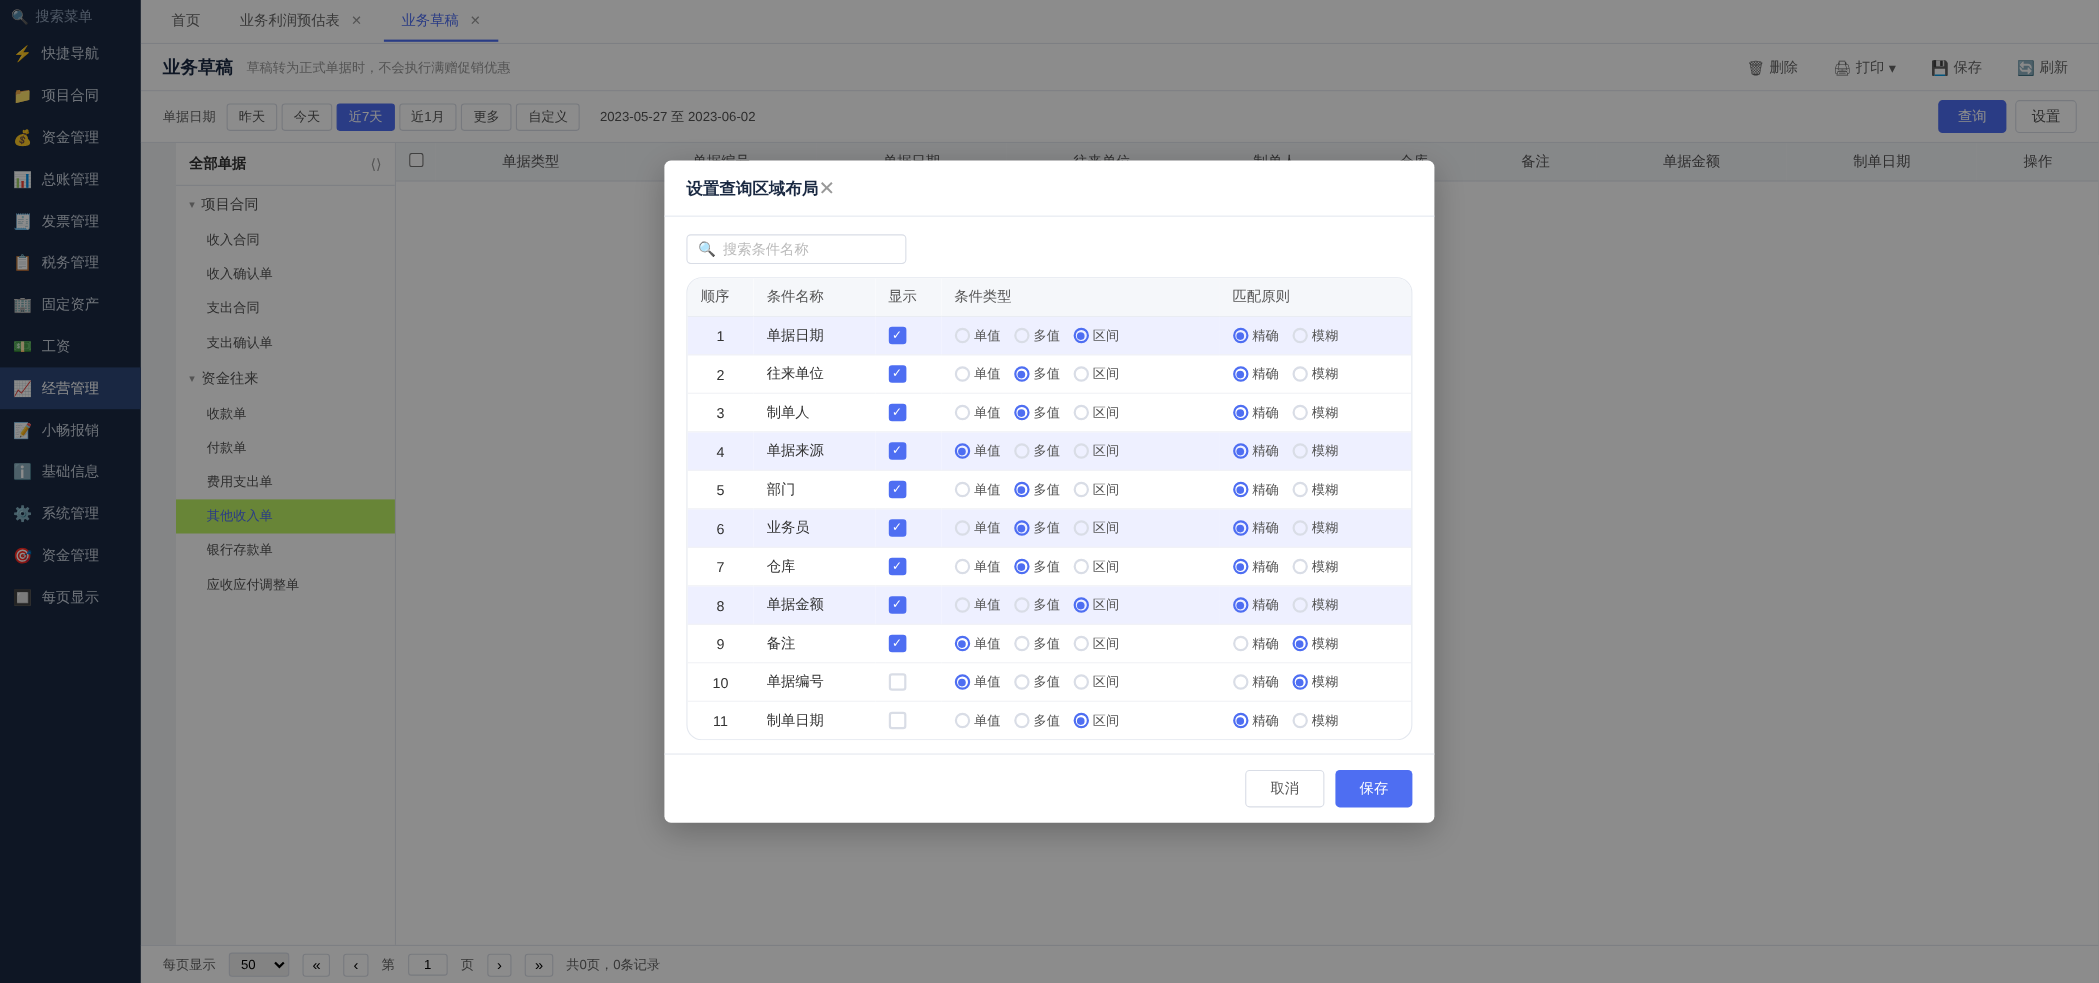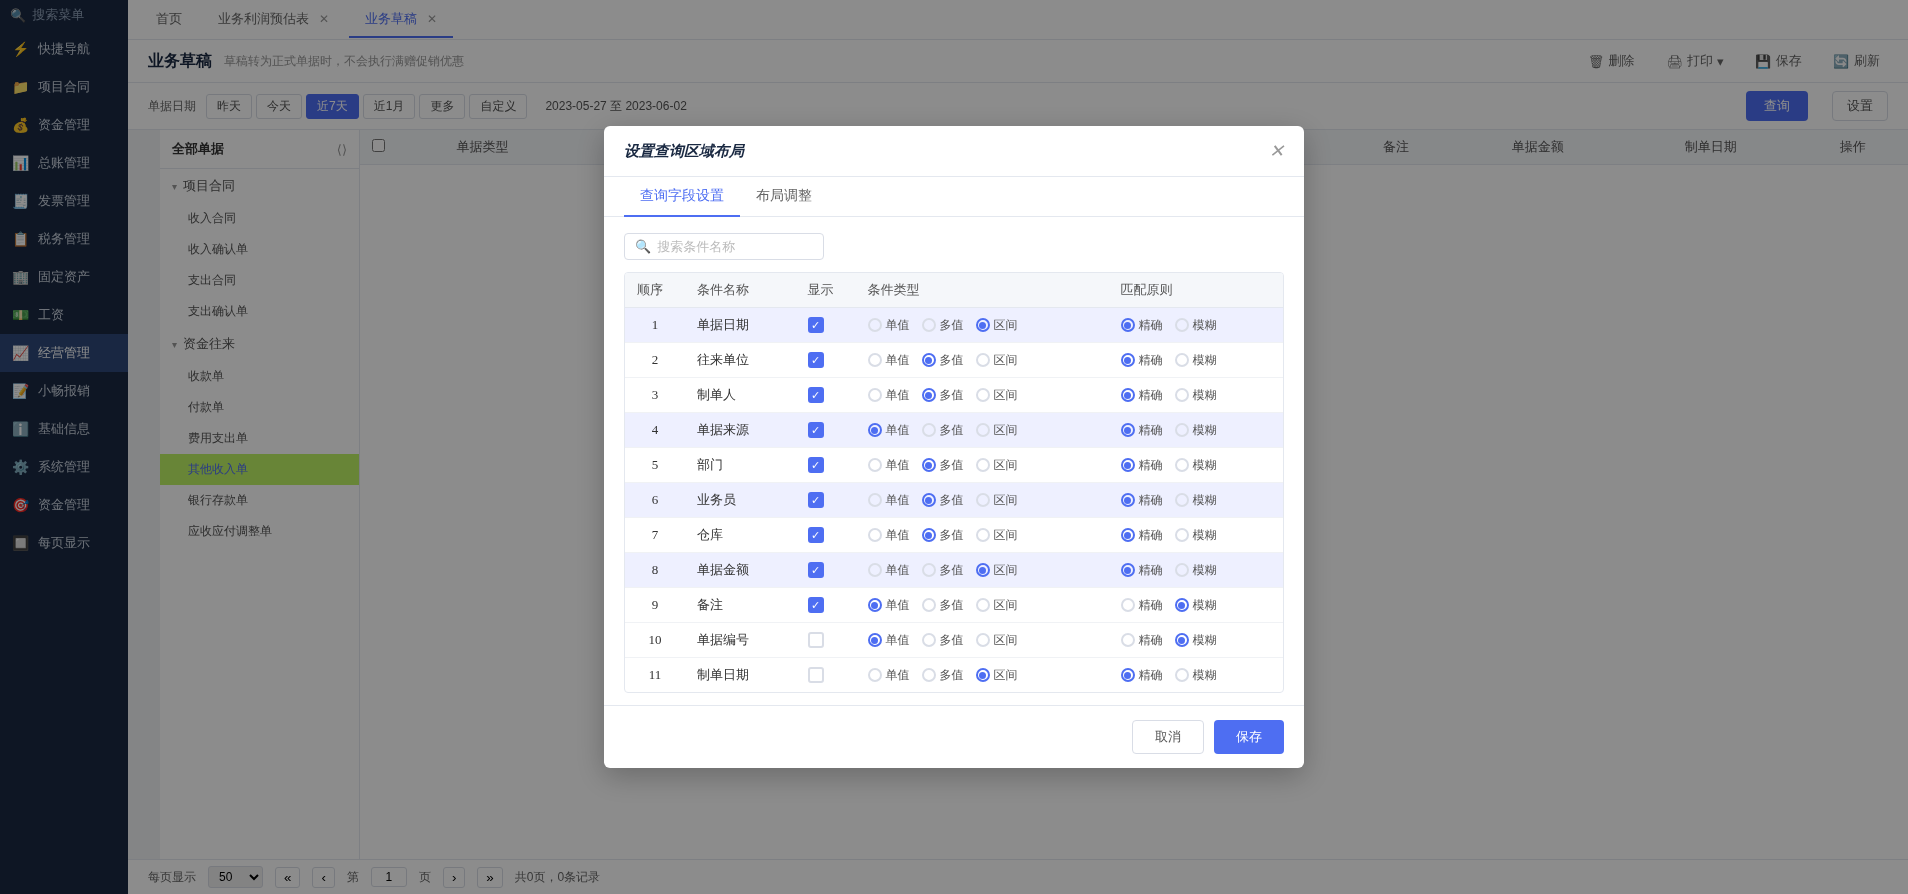--- a/index.html
+++ b/index.html
@@ -31,21 +31,21 @@
     .page-subtitle { font-size: 12px; color: #999; }
     .header-actions { display: flex; align-items: center; gap: 16px; }
     .header-btn { display: flex; align-items: center; gap: 4px; color: #666; cursor: pointer; font-size: 13px; padding: 4px 8px; border-radius: 4px; }
 
     
     .filter-bar { background: #fff; padding: 8px 20px; border-bottom: 1px solid #e4e8ef; display: flex; align-items: center; gap: 10px; flex-wrap: wrap; }
     .filter-label { color: #666; font-size: 12px; }
     .filter-btn { padding: 3px 10px; border: 1px solid #d9dde6; border-radius: 3px; background: #fff; cursor: pointer; font-size: 12px; color: #555; }
     .filter-btn.active { background: #4e6ef2; color: #fff; border-color: #4e6ef2; }
     .date-range { font-size: 12px; color: #555; padding: 2px 8px; }
-    .filter-actions { margin-left: auto; display: flex; gap: 24px; }
+    .filter-actions { margin-left: auto; display: flex; gap: 8px; }
     .query-btn { background: #4e6ef2; color: #fff; border: none; padding: 5px 18px; border-radius: 4px; cursor: pointer; font-size: 13px; }
     .set-btn { background: #fff; color: #555; border: 1px solid #d9dde6; padding: 5px 14px; border-radius: 4px; cursor: pointer; font-size: 13px; text-align: center; }
 
     
     .content-area { flex: 1; display: flex; overflow: hidden; margin-left: 32px; }
 
     
     .left-panel { width: 200px; background: #fff; border-right: 1px solid #e4e8ef; overflow-y: auto; flex-shrink: 0; }
     .left-panel-header { display: flex; align-items: center; justify-content: space-between; padding: 10px 12px; border-bottom: 1px solid #e4e8ef; }
     .left-panel-title { font-size: 13px; font-weight: 600; color: #333; }
@@ -61,33 +61,33 @@
     .data-placeholder { padding: 40px; text-align: center; color: #999; font-size: 14px; }
 
     
     .bottom-bar { background: #fff; border-top: 1px solid #e4e8ef; padding: 6px 20px; display: flex; align-items: center; gap: 12px; font-size: 12px; color: #666; }
     .page-size-select { border: 1px solid #d9dde6; border-radius: 3px; padding: 2px 6px; font-size: 12px; }
     .pagination-btn { padding: 2px 8px; border: 1px solid #d9dde6; border-radius: 3px; cursor: pointer; background: #fff; }
 
     
     .modal-overlay { position: fixed; top: 0; left: 0; right: 0; bottom: 0; background: rgba(0,0,0,0.45); z-index: 1000; display: flex; align-items: center; justify-content: center; }
     .modal { background: #fff; border-radius: 6px; width: 700px; max-height: 680px; display: flex; flex-direction: column; box-shadow: 0 8px 30px rgba(0,0,0,0.25); }
-    .modal-header { display: flex; align-items: center; justify-content: space-between; padding: 14px 20px; border-bottom: 1px solid #e4e8ef; font-style: italic; }
+    .modal-header { display: flex; align-items: center; padding: 14px 20px; border-bottom: 1px solid #e4e8ef; }
     .modal-title { font-size: 15px; font-weight: 600; color: #1a2942; }
     .modal-close { cursor: pointer; color: #999; font-size: 18px; }
     .modal-tabs { display: flex; gap: 0; padding: 0 20px; border-bottom: 1px solid #e4e8ef; }
     .modal-tab { padding: 10px 16px; cursor: pointer; font-size: 14px; color: #666; border-bottom: 2px solid transparent; margin-bottom: -1px; }
     .modal-tab.active { color: #4e6ef2; border-bottom-color: #4e6ef2; font-weight: 500; }
     .modal-body { flex: 1; overflow: hidden; display: flex; flex-direction: column; padding: 16px 20px 0 20px; }
     .modal-search { display: flex; align-items: center; border: 1px solid #d9dde6; border-radius: 4px; padding: 5px 10px; gap: 6px; margin-bottom: 12px; width: 200px; }
     .modal-search input { border: none; outline: none; font-size: 13px; color: #555; width: 150px; background: transparent; }
     .modal-search input::placeholder { color: #bbb; }
 
     
-    .modal-table-wrap { flex: 1; overflow-y: auto; border: 1px solid #e4e8ef; border-radius: 4px; font-family: Liberation Serif, serif; }
+    .modal-table-wrap { flex: 1; overflow-y: auto; border: 1px solid #e4e8ef; border-radius: 14px; }
     .modal-table { width: 100%; border-collapse: collapse; font-size: 13px; }
     .modal-table th { background: #f5f7fa; color: #555; font-weight: 500; padding: 8px 12px; text-align: left; border-bottom: 1px solid #e4e8ef; position: sticky; top: 0; z-index: 1; }
     .modal-table td { padding: 8px 12px; border-bottom: 1px solid #f0f2f5; color: #333; }
     .modal-table tr:last-child td { border-bottom: none; }
     .modal-table tr.row-selected { background: #eef0ff; }
 
     
     .radio-group { display: flex; align-items: center; gap: 12px; }
     .radio-item { display: flex; align-items: center; gap: 4px; cursor: pointer; font-size: 12px; color: #555; }
     .radio-circle { width: 14px; height: 14px; border-radius: 50%; border: 2px solid #d9dde6; display: flex; align-items: center; justify-content: center; flex-shrink: 0; }
@@ -307,26 +307,20 @@
     </div>
   </div>
 </div>
 
 <div class="modal-overlay">
   <div class="modal">
     <div class="modal-header">
       <span class="modal-title">设置查询区域布局</span>
       <span class="modal-close">✕</span>
     </div>
-    <div class="modal-tabs">
-      <div id="modal-tabs-container" style="display:flex;">
-          <div class="modal-tab active">查询字段设置</div>
-          <div class="modal-tab">布局调整</div>
-        </div>
-    </div>
     <div class="modal-body">
       <div class="modal-search">
         <span>🔍</span>
         <input type="text" placeholder="搜索条件名称" style="">
       </div>
       <div class="modal-table-wrap">
         <table class="modal-table">
           <thead id="modal-table-head">
               <tr>
                 <th style="width: 60px;">顺序</th>

